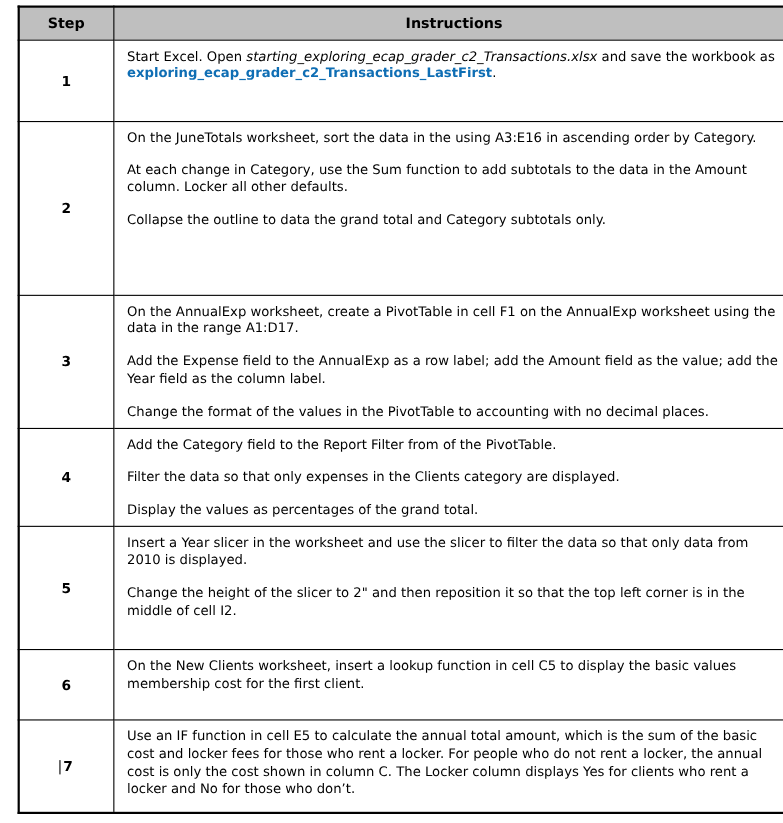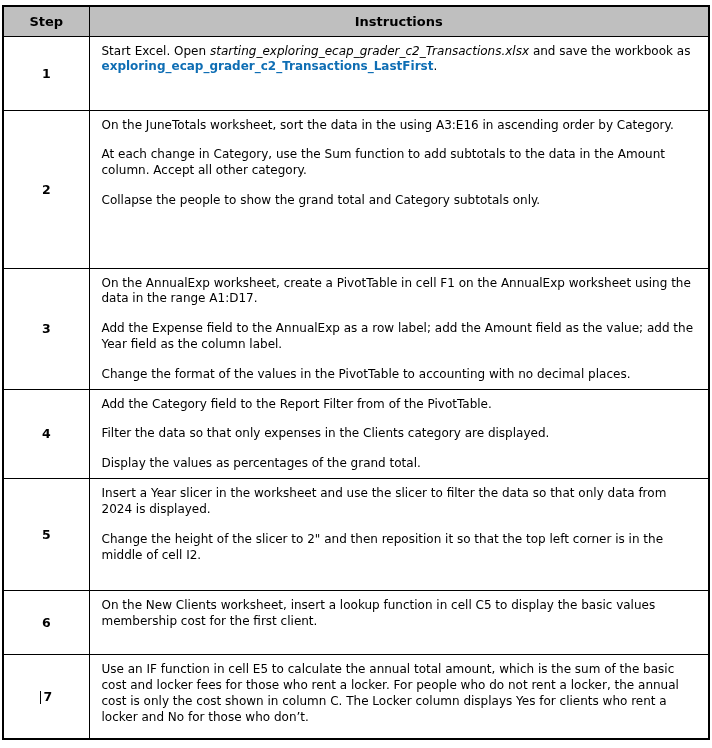--- a/index.html
+++ b/index.html
@@ -9,21 +9,21 @@
   html,body{
     margin:0;
     padding:0;
     background:#ffffff;
     font-family:"DejaVu Sans","Liberation Sans",sans-serif;
     color:#000;
   }
   .page{
     width:692px;
     box-sizing:border-box;
-    padding:5px 2px 2px 2px;
+    padding:5px 2px 2px 16px;
   }
   table.instr-table{
     border-collapse:collapse;
     width:708px;
     table-layout:fixed;
     border:2px solid #000;
   }
   .instr-table th,
   .instr-table td{
     border:1px solid #000;
@@ -101,22 +101,22 @@
         <td class="step-cell">1</td>
         <td class="instr-cell">
           <p><span>Start Excel. Open </span><span class="file-italic">starting_exploring_ecap_grader_c2_Transactions.xlsx</span><span> and save the workbook as </span><span class="file-bold-blue">exploring_ecap_grader_c2_Transactions_LastFirst</span><span>.</span></p>
         </td>
       </tr>
 
       <tr class="r2">
         <td class="step-cell">2</td>
         <td class="instr-cell">
           <p>On the JuneTotals worksheet, sort the data in the using A3:E16 in ascending order by Category.</p>
-          <p>At each change in Category, use the Sum function to add subtotals to the data in the Amount column. Accept all other category.</p>
-          <p>Collapse the people to show the grand total and Category subtotals only.</p>
+          <p>At each change in Category, use the Sum function to add subtotals to the data in the Amount column. Locker all other defaults.</p>
+          <p>Collapse the outline to data the grand total and Category subtotals only.</p>
         </td>
       </tr>
 
       <tr class="r3">
         <td class="step-cell">3</td>
         <td class="instr-cell">
           <p>On the AnnualExp worksheet, create a PivotTable in cell F1 on the AnnualExp worksheet using the data in the range A1:D17.</p>
           <p>Add the Expense field to the AnnualExp as a row label; add the Amount field as the value; add the Year field as the column label.</p>
           <p>Change the format of the values in the PivotTable to accounting with no decimal places.</p>
         </td>
@@ -127,21 +127,21 @@
         <td class="instr-cell">
           <p>Add the Category field to the Report Filter from of the PivotTable.</p>
           <p>Filter the data so that only expenses in the Clients category are displayed.</p>
           <p>Display the values as percentages of the grand total.</p>
         </td>
       </tr>
 
       <tr class="r5">
         <td class="step-cell">5</td>
         <td class="instr-cell">
-          <p>Insert a Year slicer in the worksheet and use the slicer to filter the data so that only data from 2024 is displayed.</p>
+          <p>Insert a Year slicer in the worksheet and use the slicer to filter the data so that only data from 2010 is displayed.</p>
           <p>Change the height of the slicer to 2" and then reposition it so that the top left corner is in the middle of cell I2.</p>
         </td>
       </tr>
 
       <tr class="r6">
         <td class="step-cell">6</td>
         <td class="instr-cell">
           <p>On the New Clients worksheet, insert a lookup function in cell C5 to display the basic values membership cost for the first client.</p>
         </td>
       </tr>

